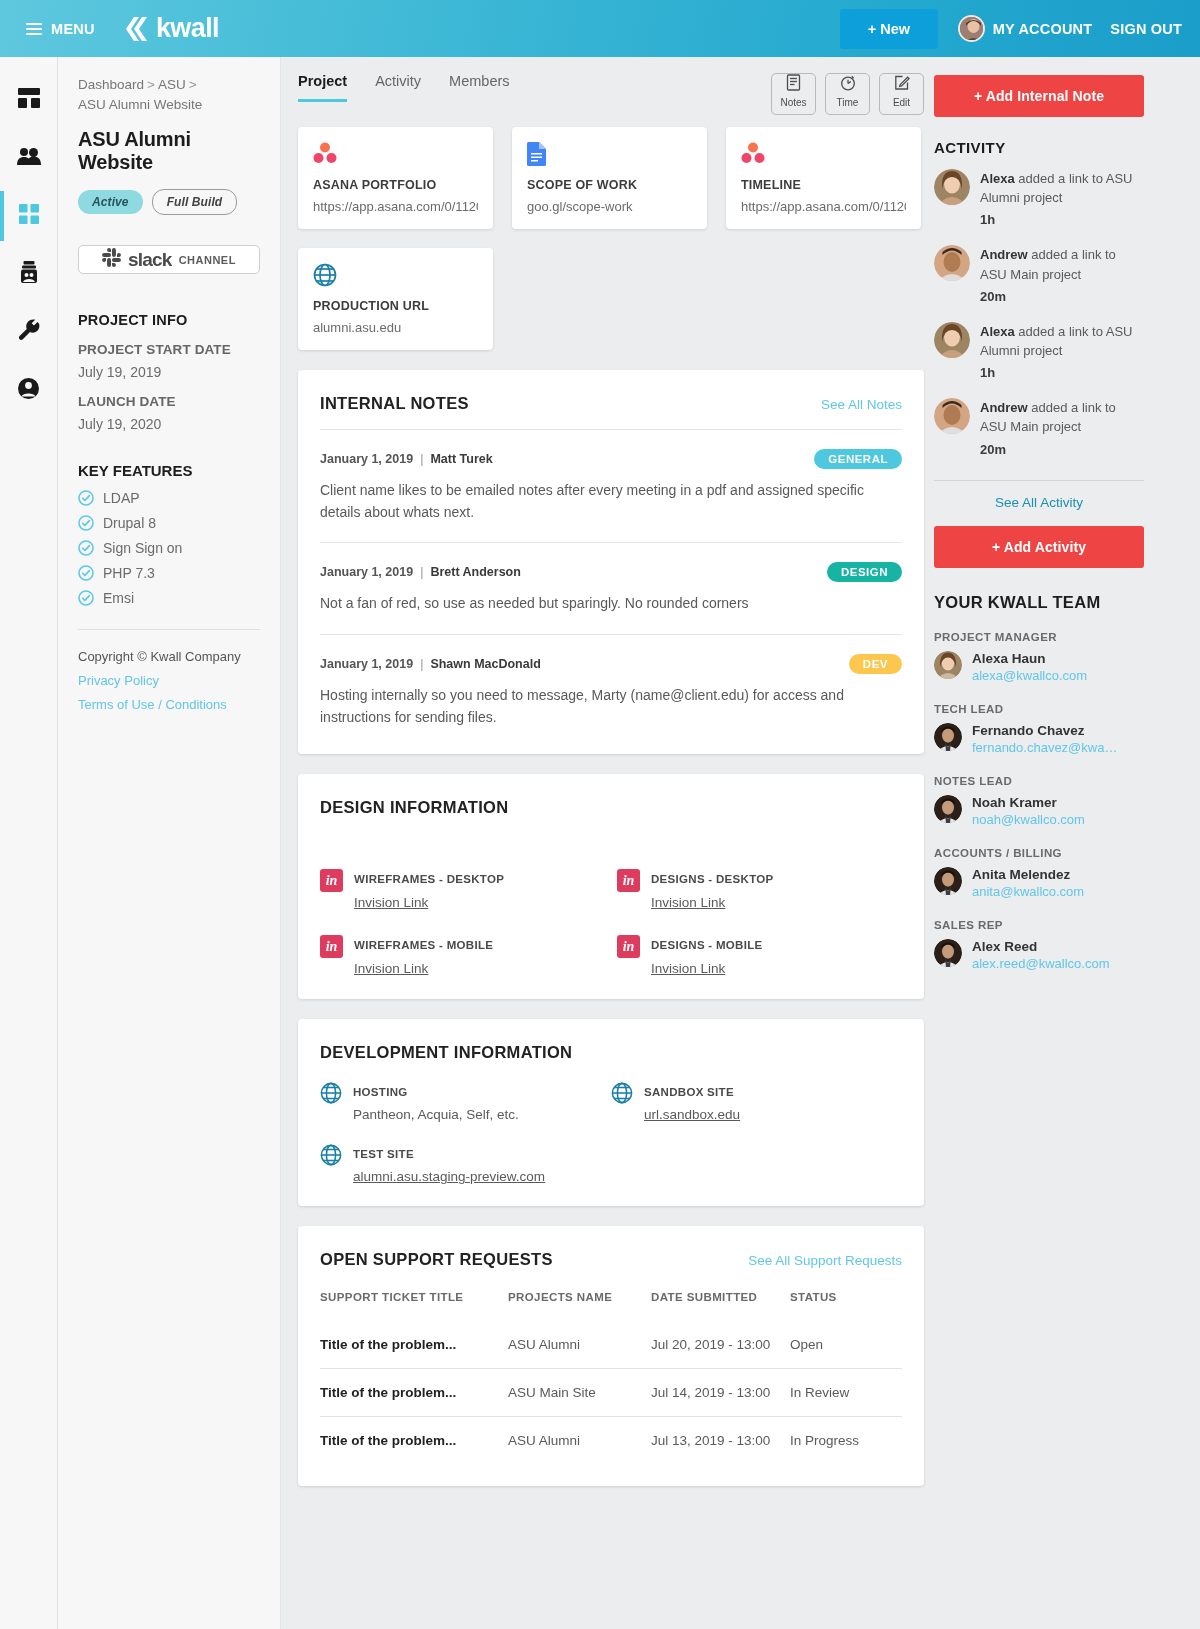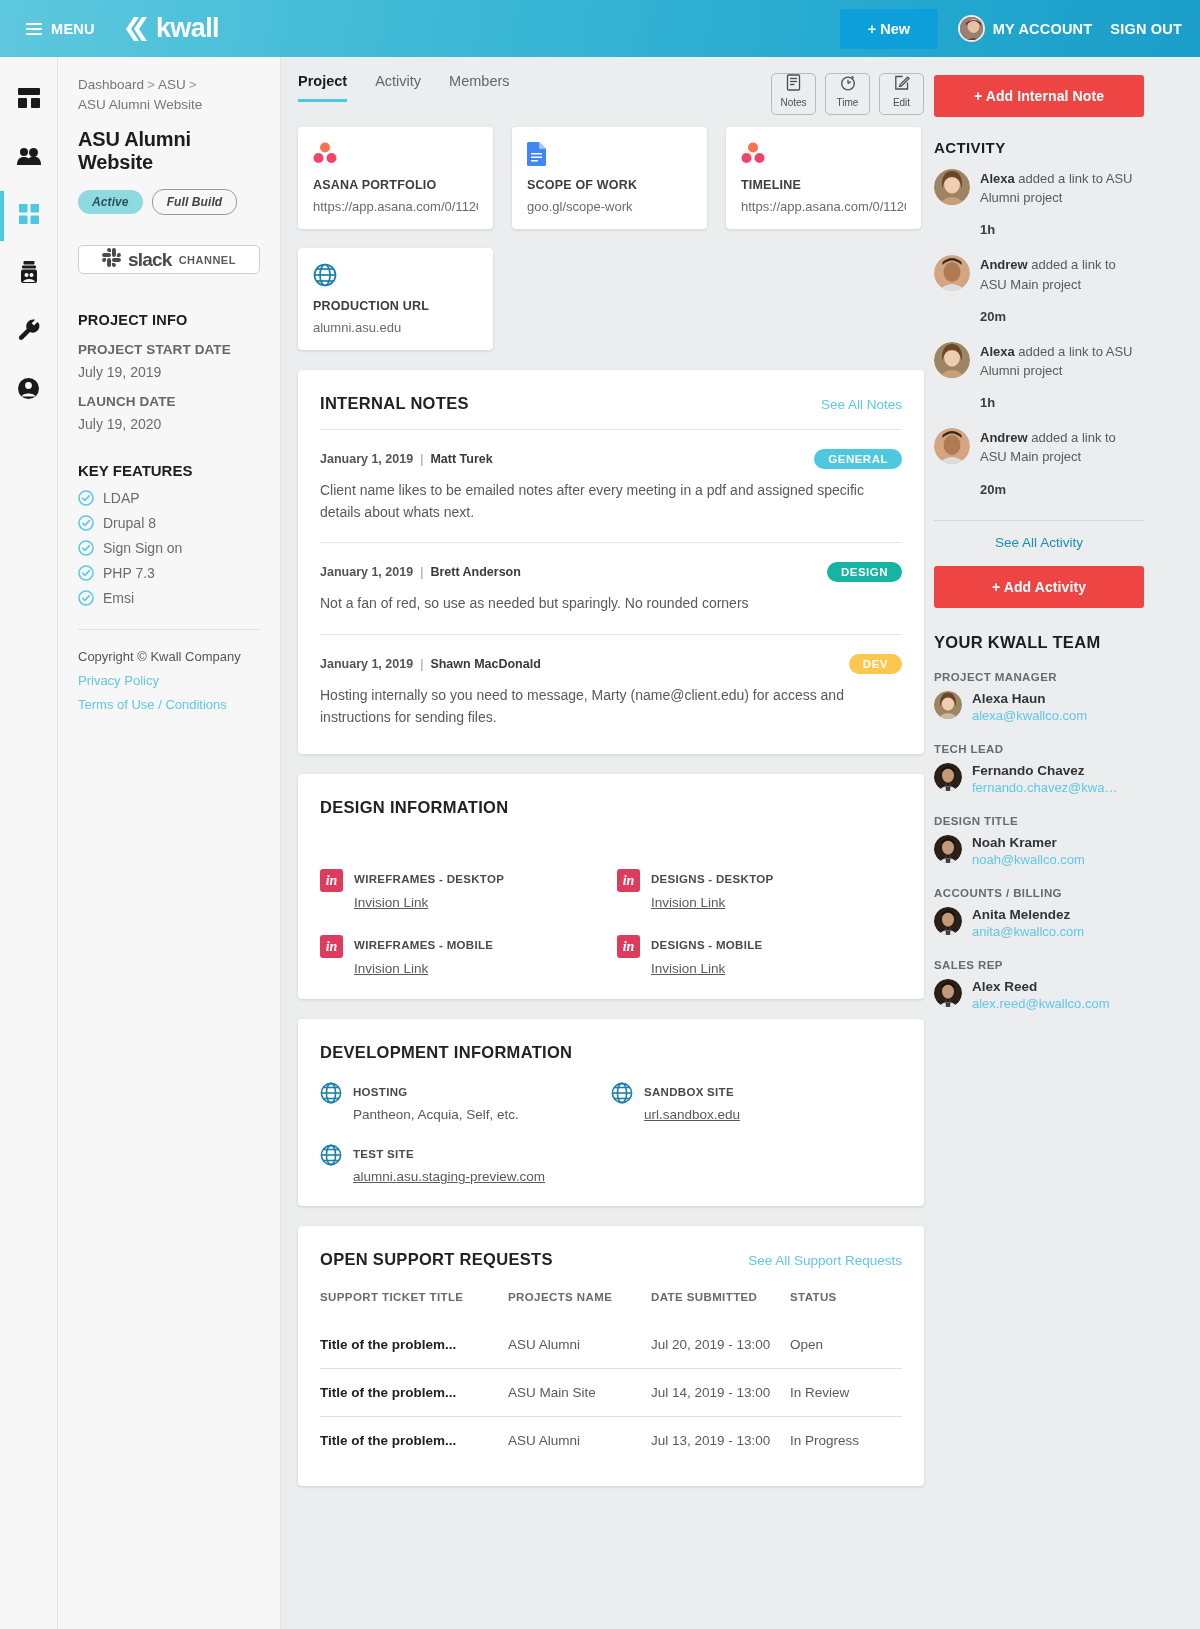--- a/index.html
+++ b/index.html
@@ -179,21 +179,21 @@
   .btn-primary {
     width:100%; background:#ef4444; color:#fff; border:0; border-radius:3px; cursor:pointer;
     font-size:14px; font-weight:700; padding:13px 0; text-align:center; letter-spacing:.1px;
   }
   .rc-title { font-size:15px; font-weight:700; color:#1d1d1d; letter-spacing:.4px; margin-top:22px; }
   .act-list { margin-top:13px; display:flex; flex-direction:column; gap:18px; }
   .act { display:flex; gap:10px; align-items:flex-start; }
   .act-av { width:36px; height:36px; border-radius:50%; flex:0 0 36px; overflow:hidden; }
   .act-text { font-size:13px; color:#5a5a5a; line-height:1.4; }
   .act-text b { color:#333; font-weight:700; }
-  .act-time { font-size:13px; font-weight:700; color:#3c3c3c; margin-top:15px; }
+  .act-time { font-size:13px; font-weight:700; color:#3c3c3c; margin-top:5px; }
   .rc-divider { border-top:1px solid #d3d5d7; margin:23px 0 0 0; }
   .seeall { display:block; text-align:center; font-size:13.5px; color:#1b8fb5; text-decoration:none; padding:14px 0 16px; cursor:pointer; }
   .team-title { font-size:16.5px; font-weight:700; color:#1d1d1d; letter-spacing:.3px; margin-top:25px; }
   .role { font-size:11.5px; font-weight:700; color:#6a6a6a; letter-spacing:.4px; margin-top:19px; }
   .member { display:flex; gap:10px; align-items:flex-start; margin-top:8px; }
   .mem-av { width:28px; height:28px; border-radius:50%; flex:0 0 28px; overflow:hidden; }
   .mem-name { font-size:13.5px; font-weight:700; color:#333; }
   .mem-mail { font-size:13px; color:#62c6e8; margin-top:4px; text-decoration:none; white-space:nowrap; cursor:pointer; }
 
   .bottom-pad { height:56px; }
@@ -709,21 +709,21 @@
               <path d="M4 28 Q14 18 24 28 Z" fill="#e8e8e8"></path>
               <path d="M11 19 L14 24 L17 19 L16 28 L12 28 Z" fill="#3b3b45"></path>
             </svg>
         </span>
         <span>
           <div class="mem-name">Fernando Chavez</div>
           <a class="mem-mail">fernando.chavez@kwa…</a>
         </span>
       </div>
 
-      <div class="role">DESIGN TITLE</div>
+      <div class="role">NOTES LEAD</div>
       <div class="member">
         <span class="mem-av">
           <svg width="28" height="28" viewBox="0 0 28 28">
               <circle cx="14" cy="14" r="14" fill="#2b2018"></circle>
               <ellipse cx="14" cy="12.5" rx="6" ry="7.2" fill="#c49a78"></ellipse>
               <path d="M7.5 9 Q14 2 20.5 9 L20.5 6.5 Q14 0.5 7.5 6.5 Z" fill="#17110c"></path>
               <path d="M4 28 Q14 18 24 28 Z" fill="#e8e8e8"></path>
               <path d="M11 19 L14 24 L17 19 L16 28 L12 28 Z" fill="#3b3b45"></path>
             </svg>
         </span>

